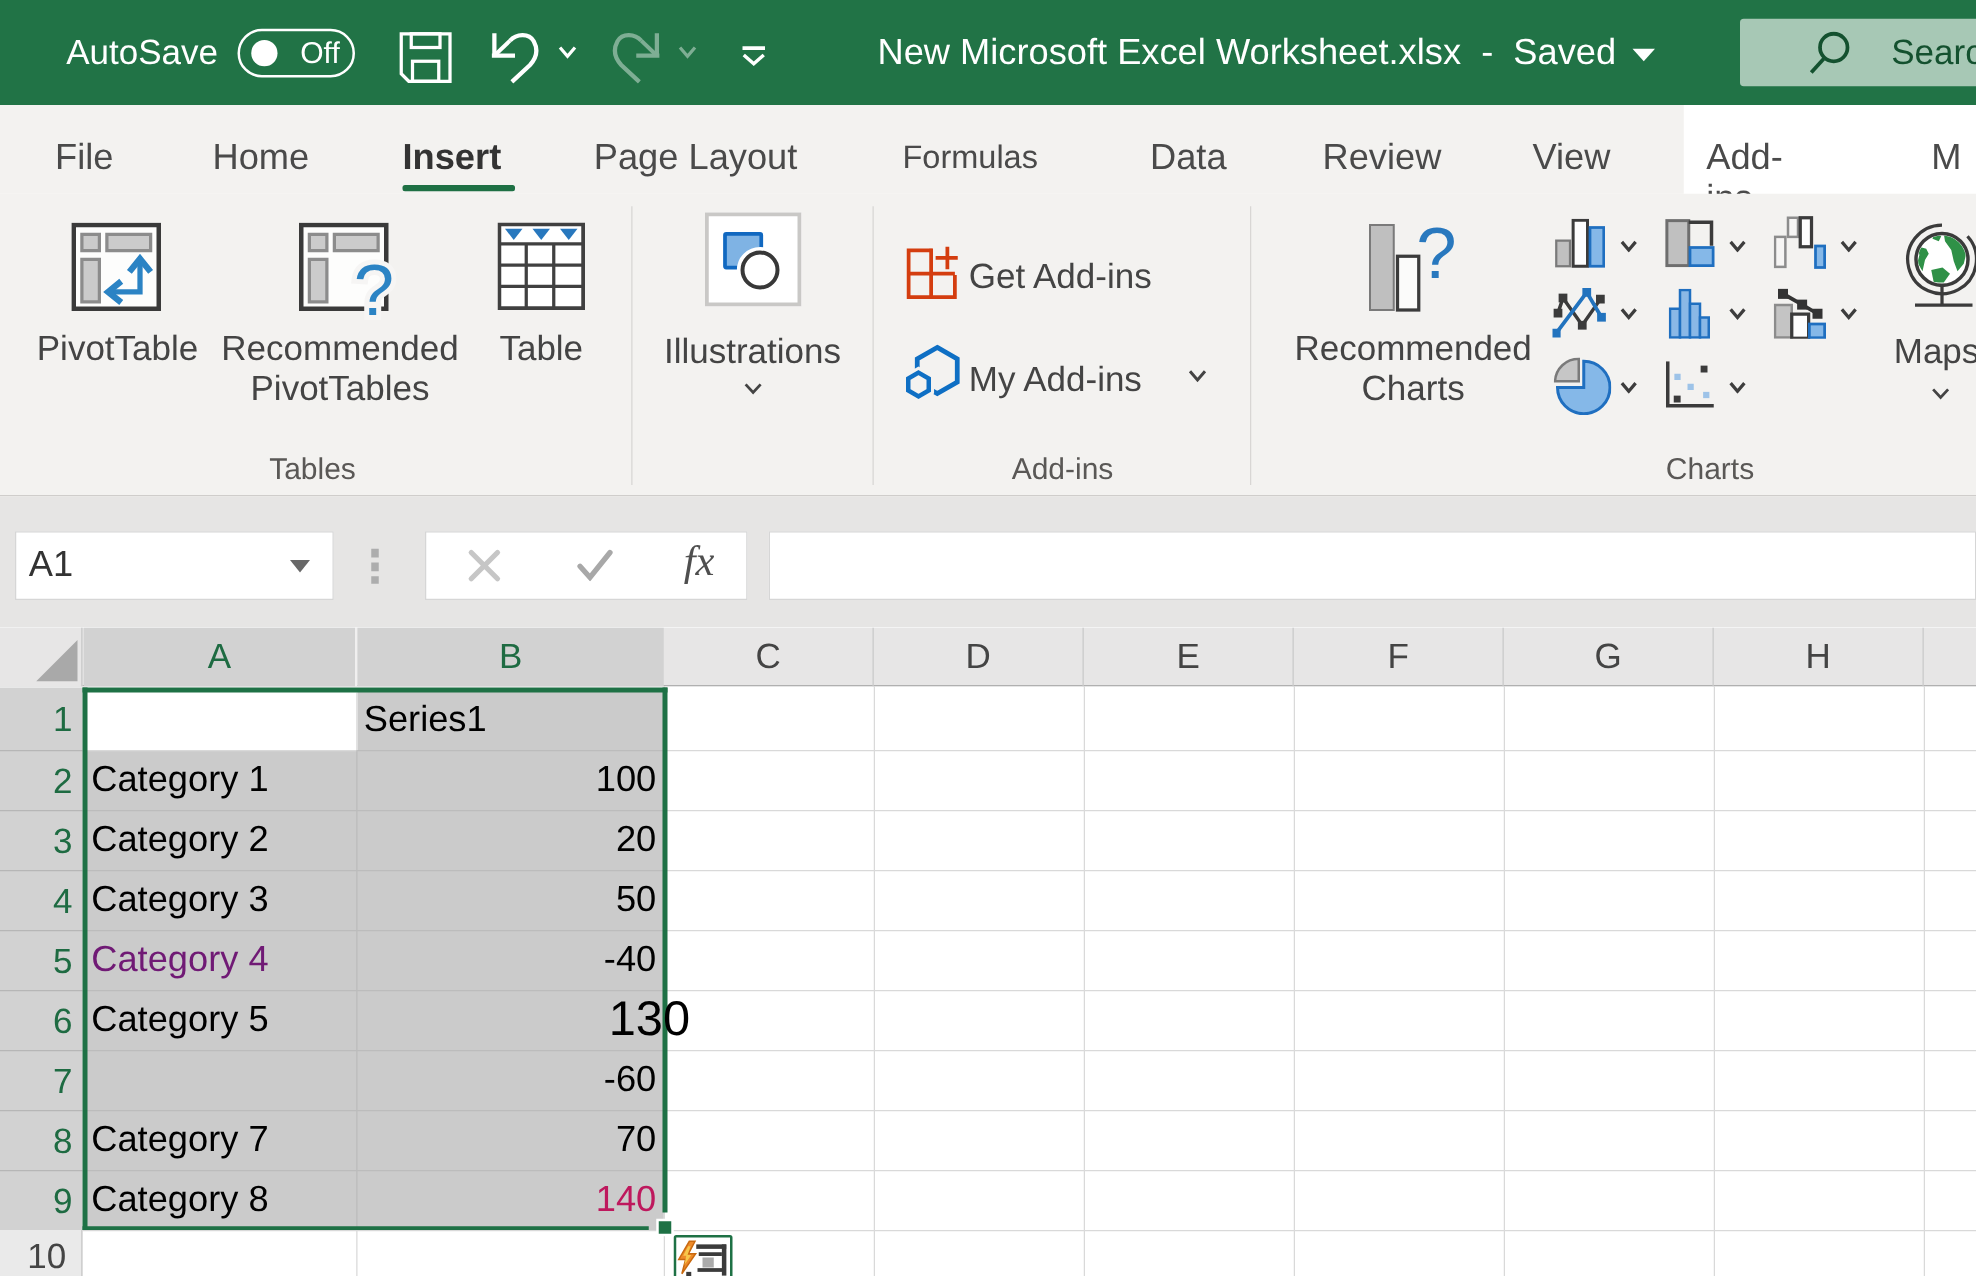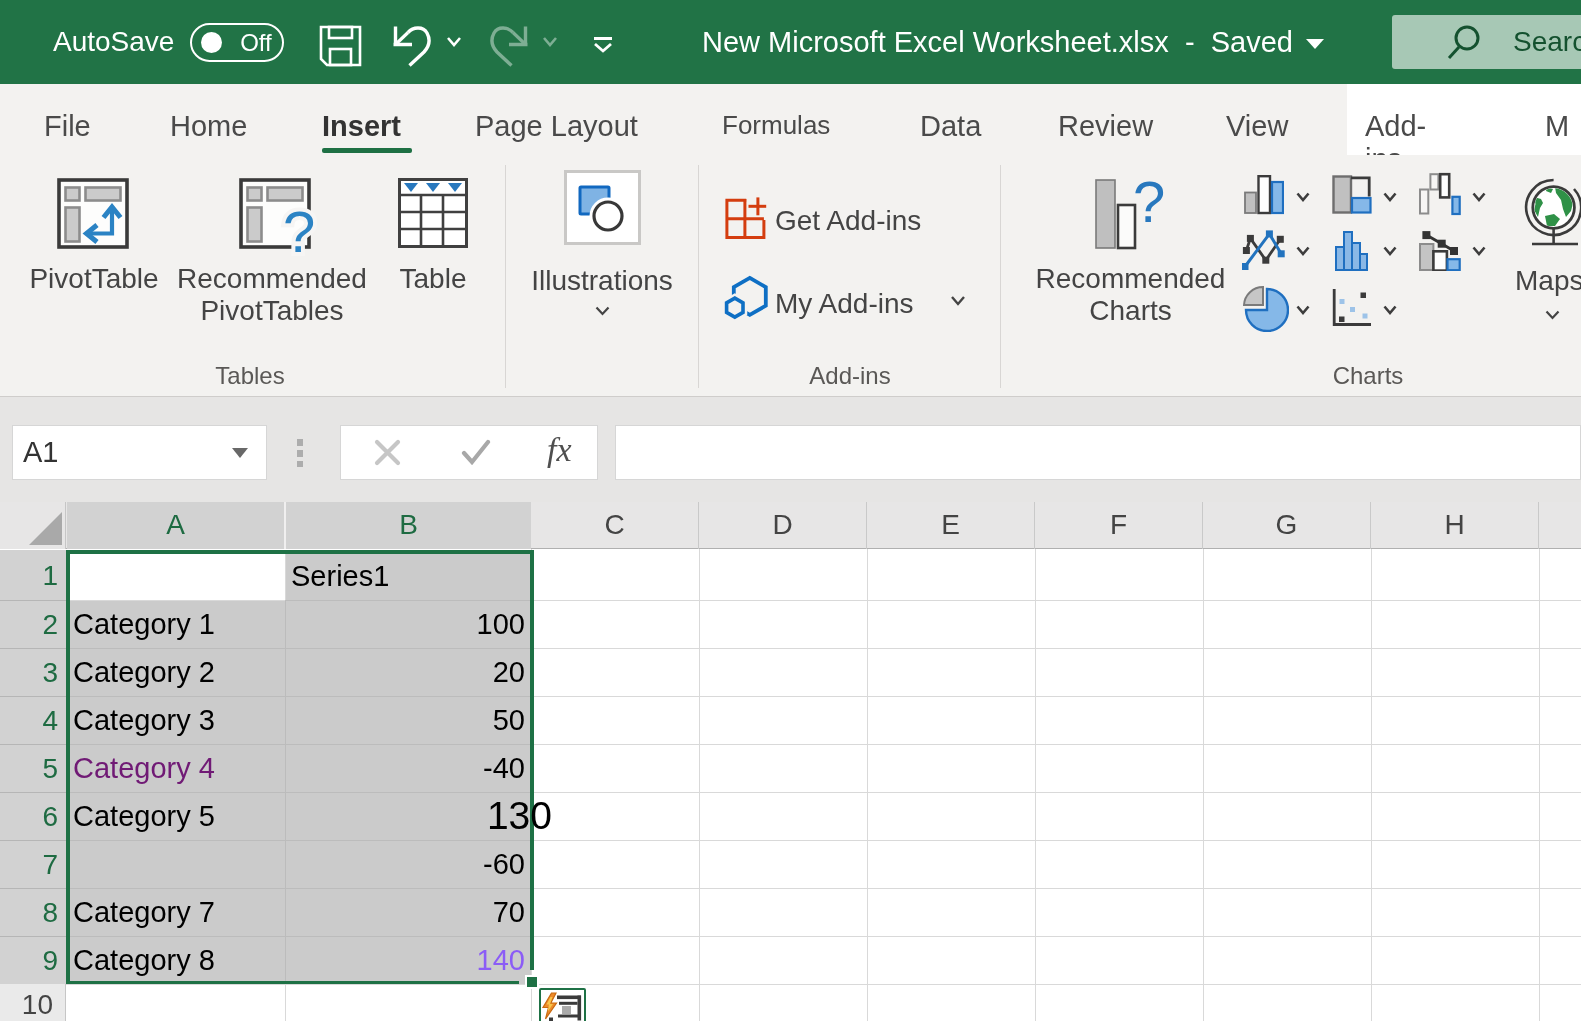--- a/index.html
+++ b/index.html
@@ -359,21 +359,21 @@
   <div class="abs" style="left:73px;top:290px;width:200px;height:48px;line-height:48px;font-size:29px;color:#000;">Category 5</div>
   <div class="abs" style="left:73px;top:386px;width:200px;height:48px;line-height:48px;font-size:29px;color:#000;">Category 7</div>
   <div class="abs" style="left:73px;top:434px;width:200px;height:48px;line-height:48px;font-size:29px;color:#000;">Category 8</div>
   <div class="abs" style="left:285px;top:98px;width:240px;height:48px;line-height:48px;font-size:29px;color:#000;text-align:right;">100</div>
   <div class="abs" style="left:285px;top:146px;width:240px;height:48px;line-height:48px;font-size:29px;color:#000;text-align:right;">20</div>
   <div class="abs" style="left:285px;top:194px;width:240px;height:48px;line-height:48px;font-size:29px;color:#000;text-align:right;">50</div>
   <div class="abs" style="left:285px;top:242px;width:240px;height:48px;line-height:48px;font-size:29px;color:#000;text-align:right;">-40</div>
   <div class="abs" style="left:285px;top:290px;width:240px;height:48px;line-height:48px;font-size:39px;color:#000;text-align:right;margin-left:27px;">130</div>
   <div class="abs" style="left:285px;top:338px;width:240px;height:48px;line-height:48px;font-size:29px;color:#000;text-align:right;">-60</div>
   <div class="abs" style="left:285px;top:386px;width:240px;height:48px;line-height:48px;font-size:29px;color:#000;text-align:right;">70</div>
-  <div class="abs" style="left:285px;top:434px;width:240px;height:48px;line-height:48px;font-size:29px;color:#8b5cf6;text-align:right;">140</div>
+  <div class="abs" style="left:285px;top:434px;width:240px;height:48px;line-height:48px;font-size:29px;color:#be185d;text-align:right;">140</div>
 
   <div class="abs" style="left:539px;top:486px;width:47px;height:40px;background:#fff;border:2px solid #1E7145;border-radius:2px;">
     <svg class="abs" style="left:0px;top:0px;" width="43" height="34" viewBox="0 0 43 34">
       <rect x="16" y="5.5" width="24" height="3.6" fill="#3b3b3b"></rect>
       <rect x="36.5" y="5.5" width="3.6" height="25" fill="#3b3b3b"></rect>
       <rect x="18" y="11.8" width="18.5" height="3" fill="#3b3b3b"></rect>
       <rect x="21" y="16" width="9" height="8" fill="#ABABAB"></rect>
       <rect x="17" y="24.5" width="20" height="3" fill="#3b3b3b"></rect>
       <rect x="8" y="27.5" width="4" height="7" fill="#3b3b3b"></rect>
       <path d="M10.5 3 L2 17.5 L7.5 17.5 L4.5 29 L15.5 13 L9.8 13 L15 3 Z" fill="#EE8A2A" stroke="#C96A10" stroke-width="1.2"></path>

